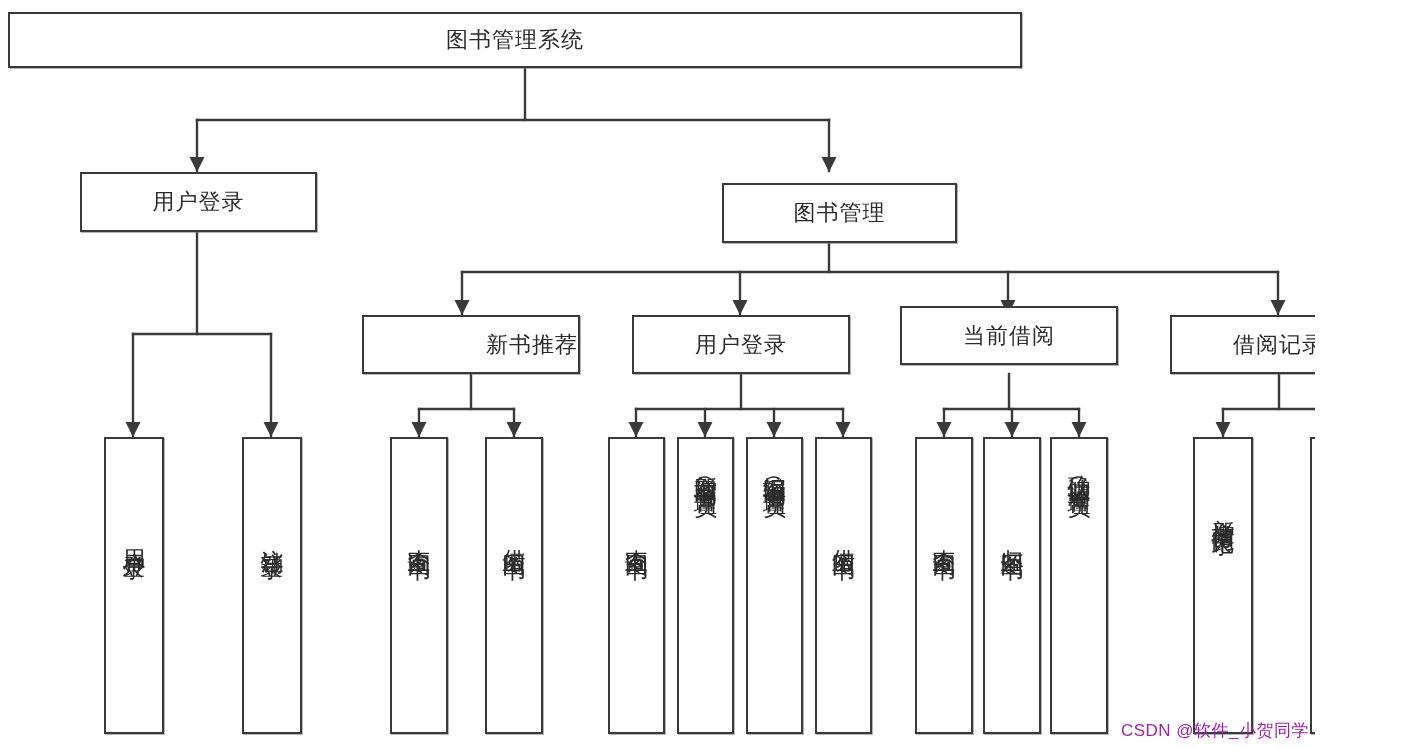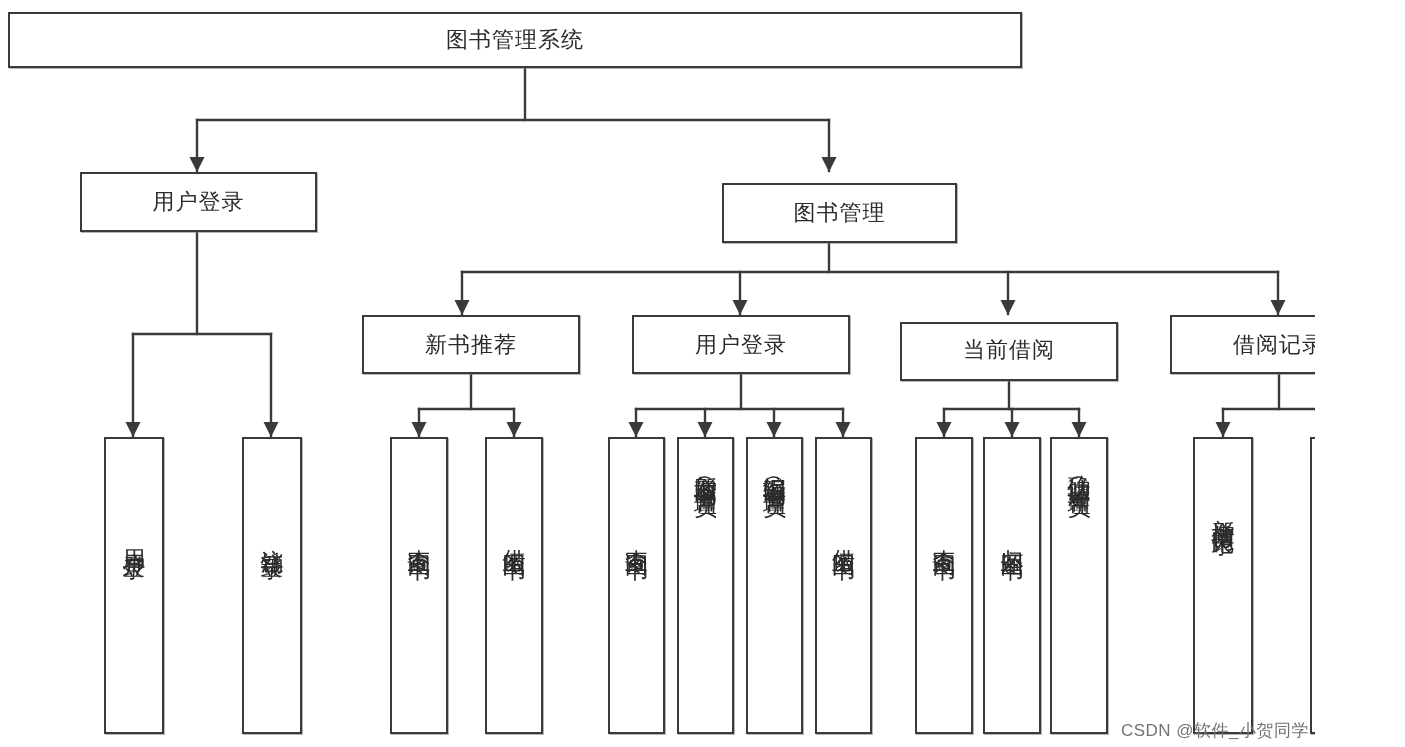--- a/index.html
+++ b/index.html
@@ -67,21 +67,21 @@
     padding-top: 4px;
   }
   .node.vertical.short .node-label {
     padding-top: 78px;
   }
   #watermark {
     position: absolute;
     right: 6px;
     bottom: 5px;
     font-size: 17px;
-    color: #737373;
+    color: #a21caf;
     letter-spacing: 0.5px;
     white-space: nowrap;
     margin-left: 36px;
   }
 </style>
 </head>
 <body>
 
 <div id="diagram-canvas">
 
@@ -143,27 +143,27 @@
   <div id="node-layer">
       <div class="node horizontal" style="left: 8px; top: 12px; width: 1014px; height: 56px;">
         <span class="node-label">图书管理系统</span>
       </div>
       <div class="node horizontal" style="left: 80px; top: 172px; width: 237px; height: 60px;">
         <span class="node-label">用户登录</span>
       </div>
       <div class="node horizontal" style="left: 712px; top: 183px; width: 235px; height: 60px; margin-left: 10px;">
         <span class="node-label">图书管理</span>
       </div>
-      <div class="node horizontal" style="left: 362px; top: 315px; width: 218px; height: 59px;">
+      <div class="node horizontal" style="left: 362px; top: 315px; width: 218px; height: 59px; justify-content: flex-end;">
         <span class="node-label">新书推荐</span>
       </div>
       <div class="node horizontal" style="left: 632px; top: 315px; width: 218px; height: 59px;">
         <span class="node-label">用户登录</span>
       </div>
-      <div class="node horizontal" style="left: 900px; top: 322px; width: 218px; height: 59px; font-family: Liberation Mono, monospace;">
+      <div class="node horizontal" style="left: 900px; top: 306px; width: 218px; height: 59px;">
         <span class="node-label">当前借阅</span>
       </div>
       <div class="node horizontal" style="left: 1170px; top: 315px; width: 218px; height: 59px; font-family: Liberation Serif, serif;">
         <span class="node-label">借阅记录</span>
       </div>
       <div class="node vertical short" style="left: 104px; top: 437px; width: 60px; height: 297px;">
         <span class="node-label">用户登录</span>
       </div>
       <div class="node vertical short" style="left: 242px; top: 437px; width: 60px; height: 297px;">
         <span class="node-label">注销登录</span>

